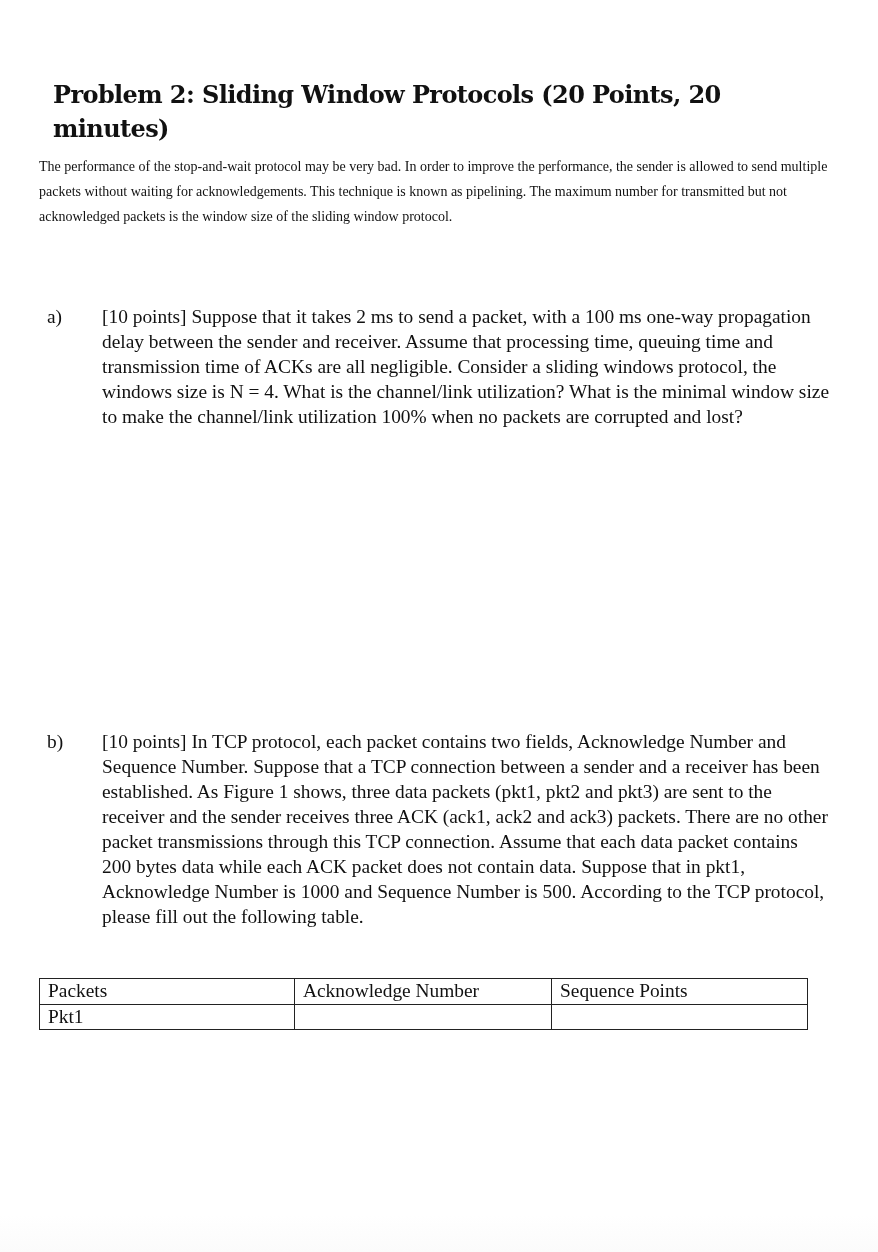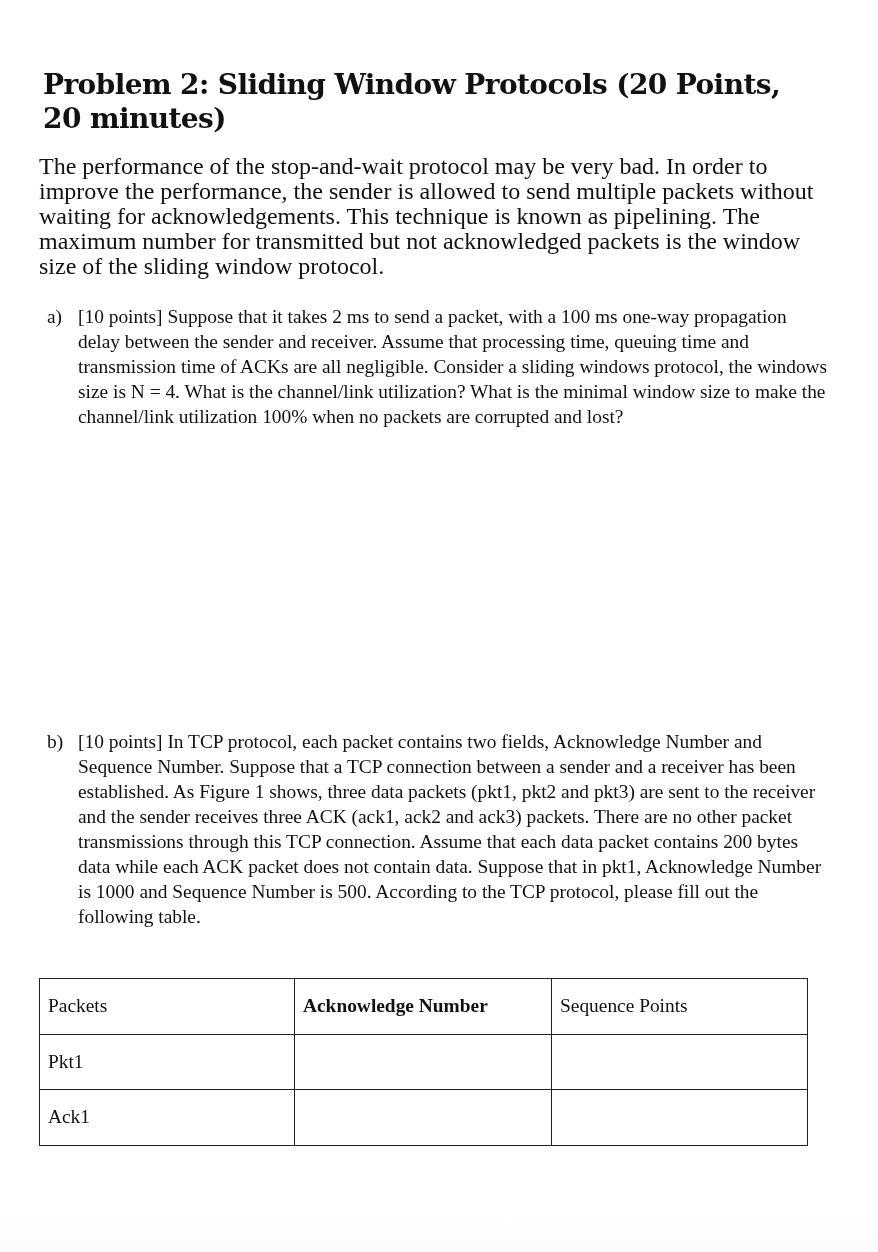--- a/index.html
+++ b/index.html
@@ -6,46 +6,46 @@
   body {
     width: 878px; height: 1252px; overflow: hidden;
     background: linear-gradient(to bottom, #ffffff 0px, #ffffff 1215px, #fbfbfb 1252px);
     font-family: "Liberation Serif", "DejaVu Serif", serif;
     color: #111;
     position: relative;
   }
   .title {
     position: absolute; left: 39px; top: 64px; width: 760px;
     font-family: "DejaVu Serif", serif; font-weight: bold;
-    font-size: 28px; line-height: 34px; letter-spacing: -0.6px;
-    margin: 4px;
+    font-size: 24px; line-height: 34px; letter-spacing: -0.6px;
+    margin: 14px;
   }
   .intro {
     position: absolute; left: 39px; top: 154px; width: 790px;
-    font-size: 24px; line-height: 25px; margin: 0;
+    font-size: 14px; line-height: 25px; margin: 0;
   }
   .qa, .qb {
     position: absolute; left: 39px; width: 790px;
     font-size: 19.4px; line-height: 25px;
   }
   .qa { top: 304px; }
   .qb { top: 729px; }
   .qmark { position: absolute; left: 8px; top: 0; }
-  .qtext { margin-left: 39px; }
+  .qtext { margin-left: 63px; }
   table.tcp {
     position: absolute; left: 39px; top: 978px;
     width: 769px; border-collapse: collapse;
     font-size: 19.4px; line-height: 24px;
   }
   table.tcp td {
-    border: 1px solid #222; padding: 15px 8px; height: 24.5px;
+    border: 1px solid #222; padding: 0 8px; height: 24.5px;
     vertical-align: middle; text-align: left;
   }
   table.tcp td:nth-child(1) { width: 238px; }
-  table.tcp td:nth-child(2) { width: 240px; font-weight: bold; }
+  table.tcp td:nth-child(2) { width: 240px; }
 </style>
 </head>
 <body>
 
 <h1 class="title">Problem 2: Sliding Window Protocols (20 Points, 20 minutes)</h1>
 
 <p class="intro">The performance of the stop-and-wait protocol may be very bad. In order to improve the performance, the sender is allowed to send multiple packets without waiting for acknowledgements. This technique is known as pipelining. The maximum number for transmitted but not acknowledged packets is the window size of the sliding window protocol.</p>
 
 <div class="qa">
   <span class="qmark">a)</span>
@@ -62,19 +62,14 @@
     <tr>
       <td>Packets</td>
       <td>Acknowledge Number</td>
       <td>Sequence Points</td>
     </tr>
     <tr>
       <td>Pkt1</td>
       <td></td>
       <td></td>
     </tr>
-    <tr>
-      <td>Ack1</td>
-      <td></td>
-      <td></td>
-    </tr>
   </tbody>
 </table>
 
 </body></html>

